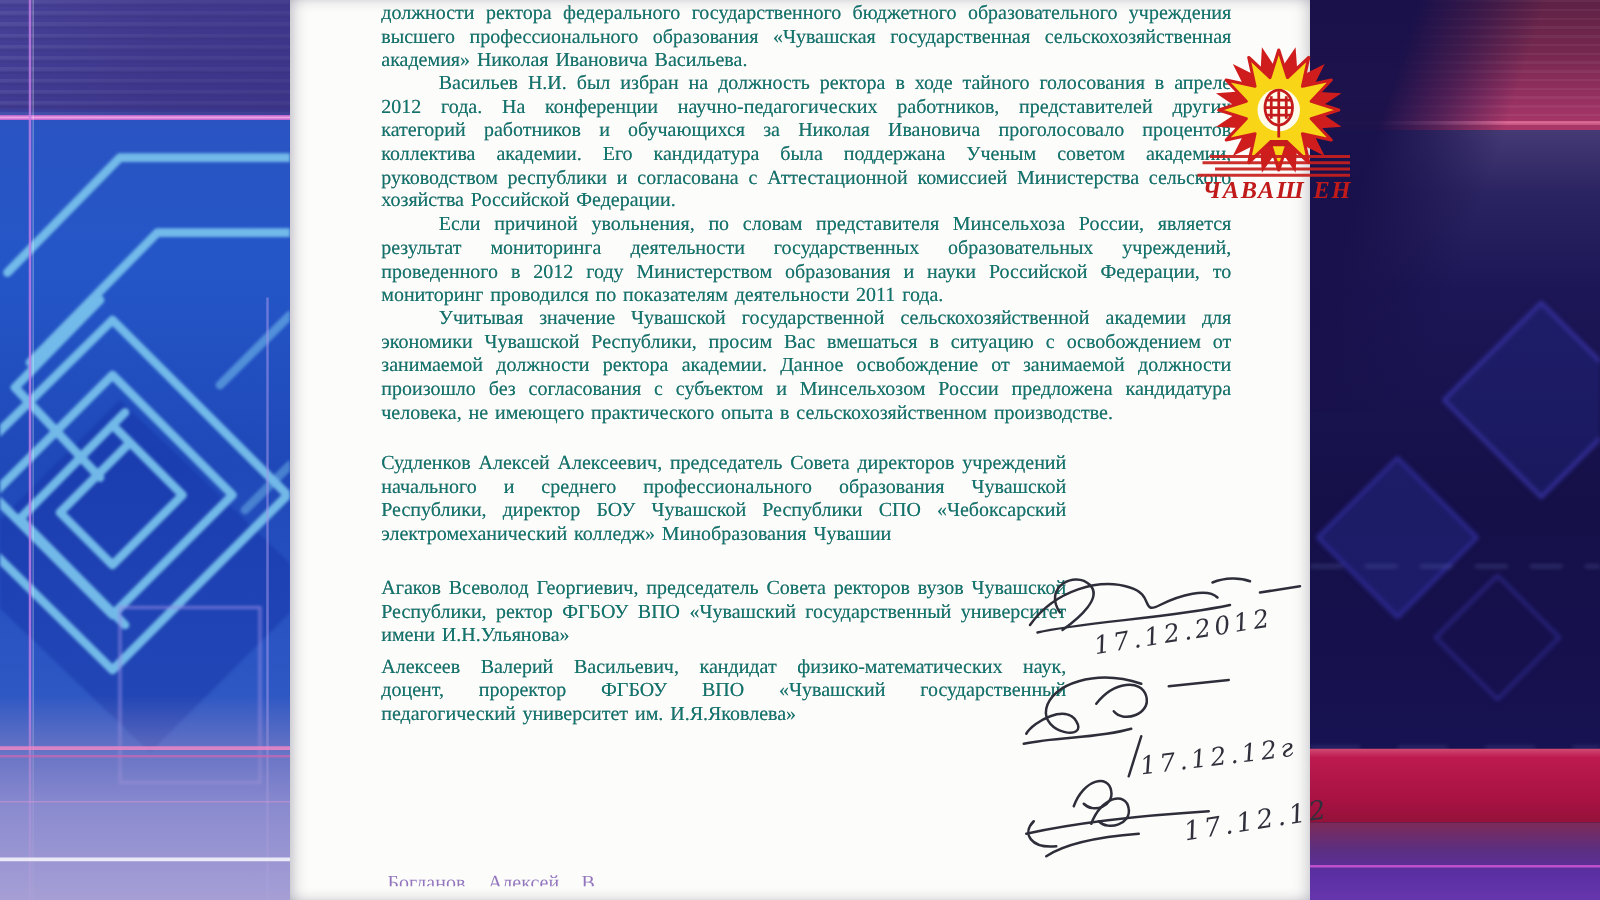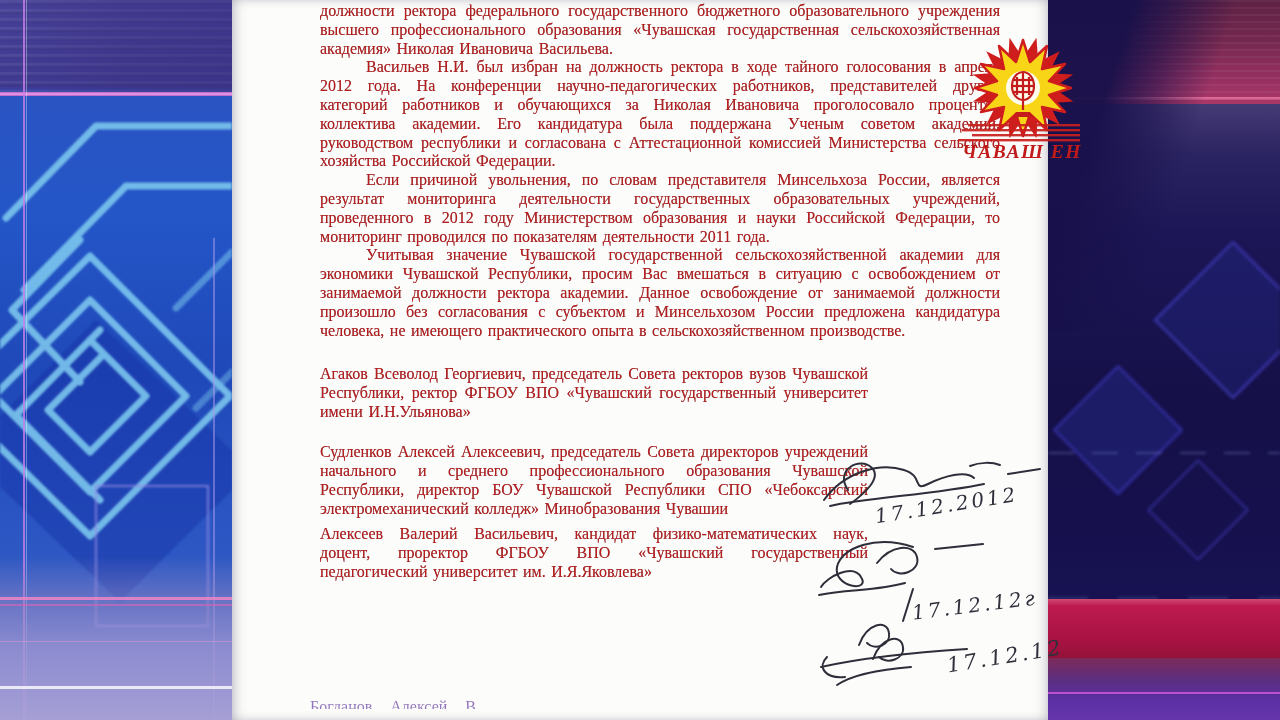--- a/index.html
+++ b/index.html
@@ -41,21 +41,21 @@
     background:linear-gradient(108deg, rgba(23,16,74,.95) 26%, rgba(23,16,74,.55) 40%, rgba(23,16,74,0) 56%);}
   .rs-motifs{left:0;top:180px;width:232px;height:420px;filter:blur(1.5px);}
   .rs-crimson{left:0;top:599px;width:232px;height:59px;
     background:linear-gradient(180deg,#d04a72 0%,#bd1a50 12%,#a81243 70%,#931239 100%);}
   .rs-bottom{left:0;top:658px;width:232px;height:62px;
     background:linear-gradient(180deg,#7c2a58 0%,#5c2f80 35%,#5a2fa2 65%,#6636ad 100%);}
   .rs-mag{left:0;top:692px;width:232px;height:2px;background:#d45ad8;opacity:.8;}
   
   .page{left:232px;top:0;width:816px;height:720px;background:#fcfcfa;z-index:1;
     box-shadow: inset 6px 0 14px -6px rgba(60,60,90,.45), inset -6px 0 14px -6px rgba(60,60,90,.35);}
-  .doc{position:absolute;left:88px;top:2px;width:680px;color:#b91c1c;
+  .doc{position:absolute;left:73px;top:2px;width:680px;color:#0f766e;
     font-size:16px;line-height:18.8px;text-align:justify;word-spacing:1.5px;
     text-shadow:0 0 .5px rgba(40,40,55,.55);}
   .doc p{margin:0;}
   .doc p.ind{text-indent:46px;}
   .doc p.sig{width:548px;line-height:19px;}
   .doc p.s1{margin-top:24px;}
   .doc p.s2{margin-top:21px;}
   .doc p.s3{margin-top:6px;}
   .cutoff{position:absolute;left:78px;top:699px;width:520px;height:10px;overflow:hidden;
     font-size:16px;line-height:15px;color:#4c1d95;opacity:.6;word-spacing:14px;}
@@ -120,22 +120,22 @@
   <div class="abs rs-bottom"></div>
   <div class="abs rs-mag"></div>
 </div>
 
 <div class="abs page">
   <div class="doc">
     <p>должности ректора федерального государственного бюджетного образовательного учреждения высшего профессионального образования «Чувашская государственная сельскохозяйственная академия» Николая Ивановича Васильева.</p>
     <p class="ind">Васильев Н.И. был избран на должность ректора в ходе тайного голосования в апреле 2012 года. На конференции научно-педагогических работников, представителей других категорий работников и обучающихся за Николая Ивановича проголосовало процентов коллектива академии. Его кандидатура была поддержана Ученым советом академии, руководством республики и согласована с Аттестационной комиссией Министерства сельского хозяйства Российской Федерации.</p>
     <p class="ind">Если причиной увольнения, по словам представителя Минсельхоза России, является результат мониторинга деятельности государственных образовательных учреждений, проведенного в 2012 году Министерством образования и науки Российской Федерации, то мониторинг проводился по показателям деятельности 2011 года.</p>
     <p class="ind">Учитывая значение Чувашской государственной сельскохозяйственной академии для экономики Чувашской Республики, просим Вас вмешаться в ситуацию с освобождением от занимаемой должности ректора академии. Данное освобождение от занимаемой должности произошло без  согласования с субъектом и Минсельхозом России предложена кандидатура человека, не имеющего практического опыта в сельскохозяйственном производстве.</p>
+    <p class="sig s2">Судленков Алексей Алексеевич, председатель Совета директоров учреждений начального и среднего профессионального образования Чувашской Республики, директор БОУ Чувашской Республики СПО «Чебоксарский электромеханический колледж» Минобразования Чувашии</p>
     <p class="sig s1">Агаков Всеволод Георгиевич, председатель Совета ректоров вузов Чувашской Республики, ректор ФГБОУ ВПО  «Чувашский государственный университет имени И.Н.Ульянова»</p>
-    <p class="sig s2">Судленков Алексей Алексеевич, председатель Совета директоров учреждений начального и среднего профессионального образования Чувашской Республики, директор БОУ Чувашской Республики СПО «Чебоксарский электромеханический колледж» Минобразования Чувашии</p>
     <p class="sig s3">Алексеев Валерий Васильевич, кандидат физико-математических наук, доцент, проректор ФГБОУ ВПО «Чувашский государственный педагогический университет им. И.Я.Яковлева»</p>
   </div>
 
   <div class="cutoff">Богданов Алексей В</div>
 
   <svg class="sig-svg sig1" width="235" height="85" viewBox="0 0 235 85">
     <g>
       <path d="M28,42 C14,22 40,8 52,20 C62,30 44,46 30,56"></path>
       <path d="M4,52 C24,24 60,14 84,22 C104,28 92,44 108,36 C124,28 146,22 154,30"></path>
       <path d="M10,58 C44,50 118,46 164,36"></path>

